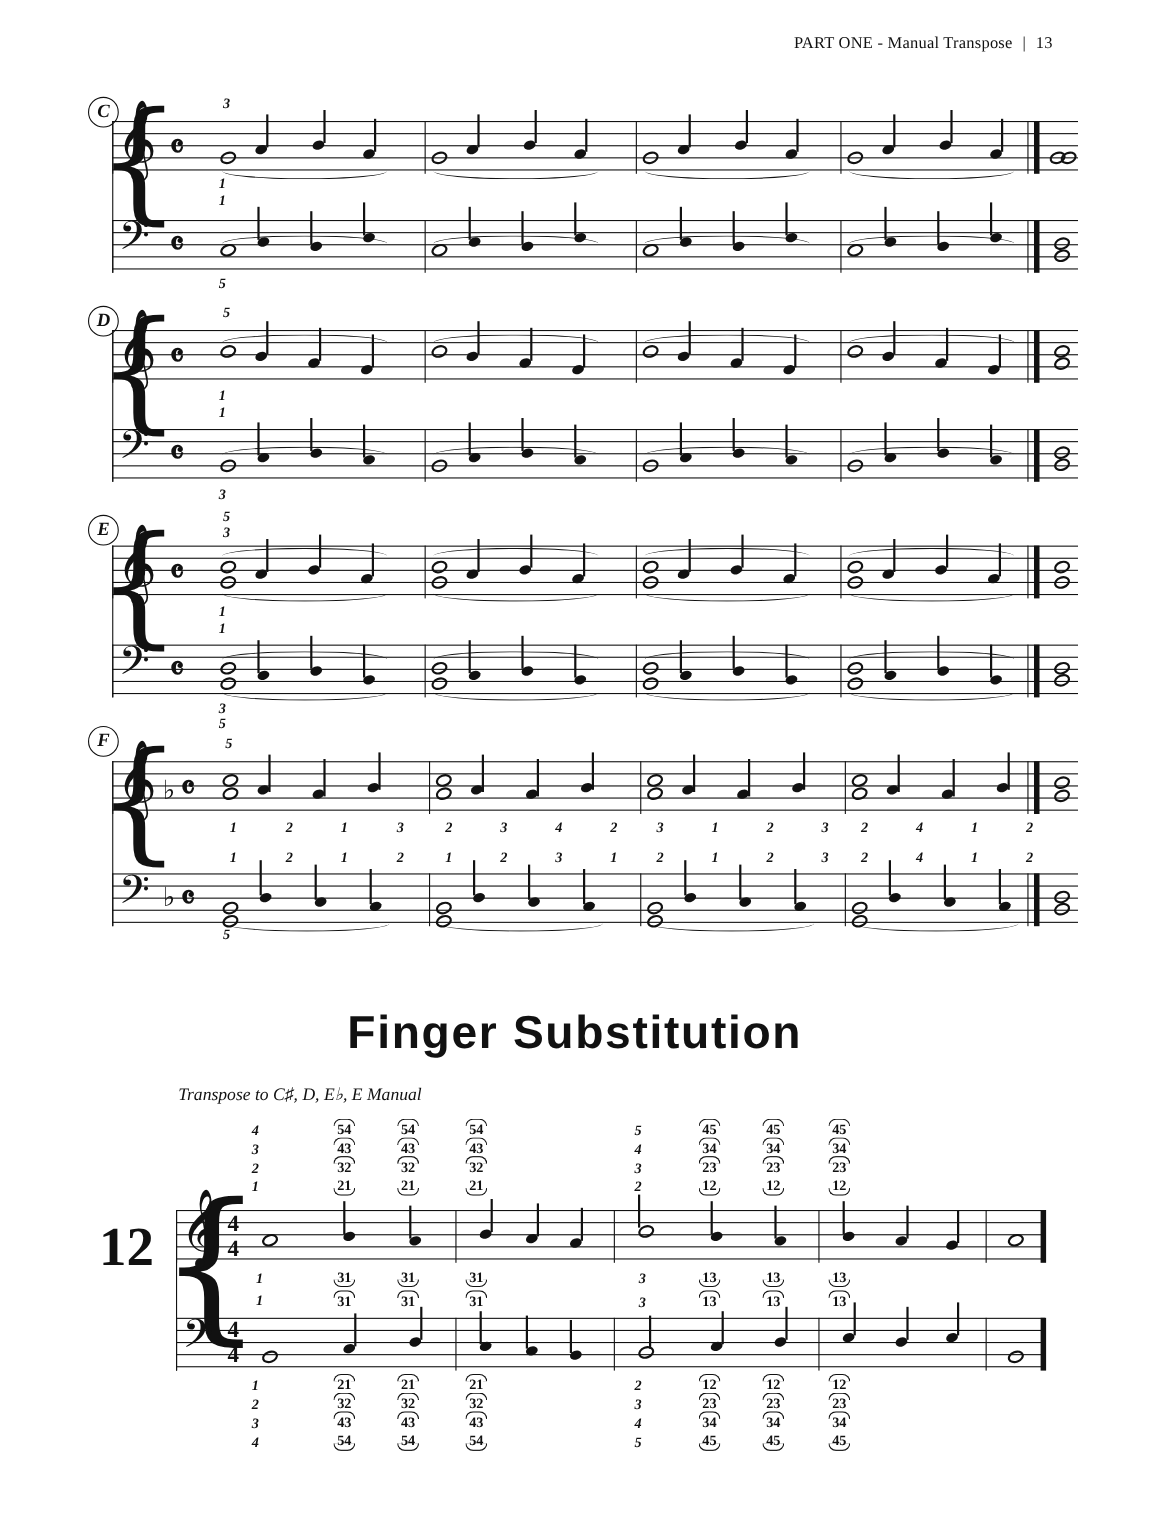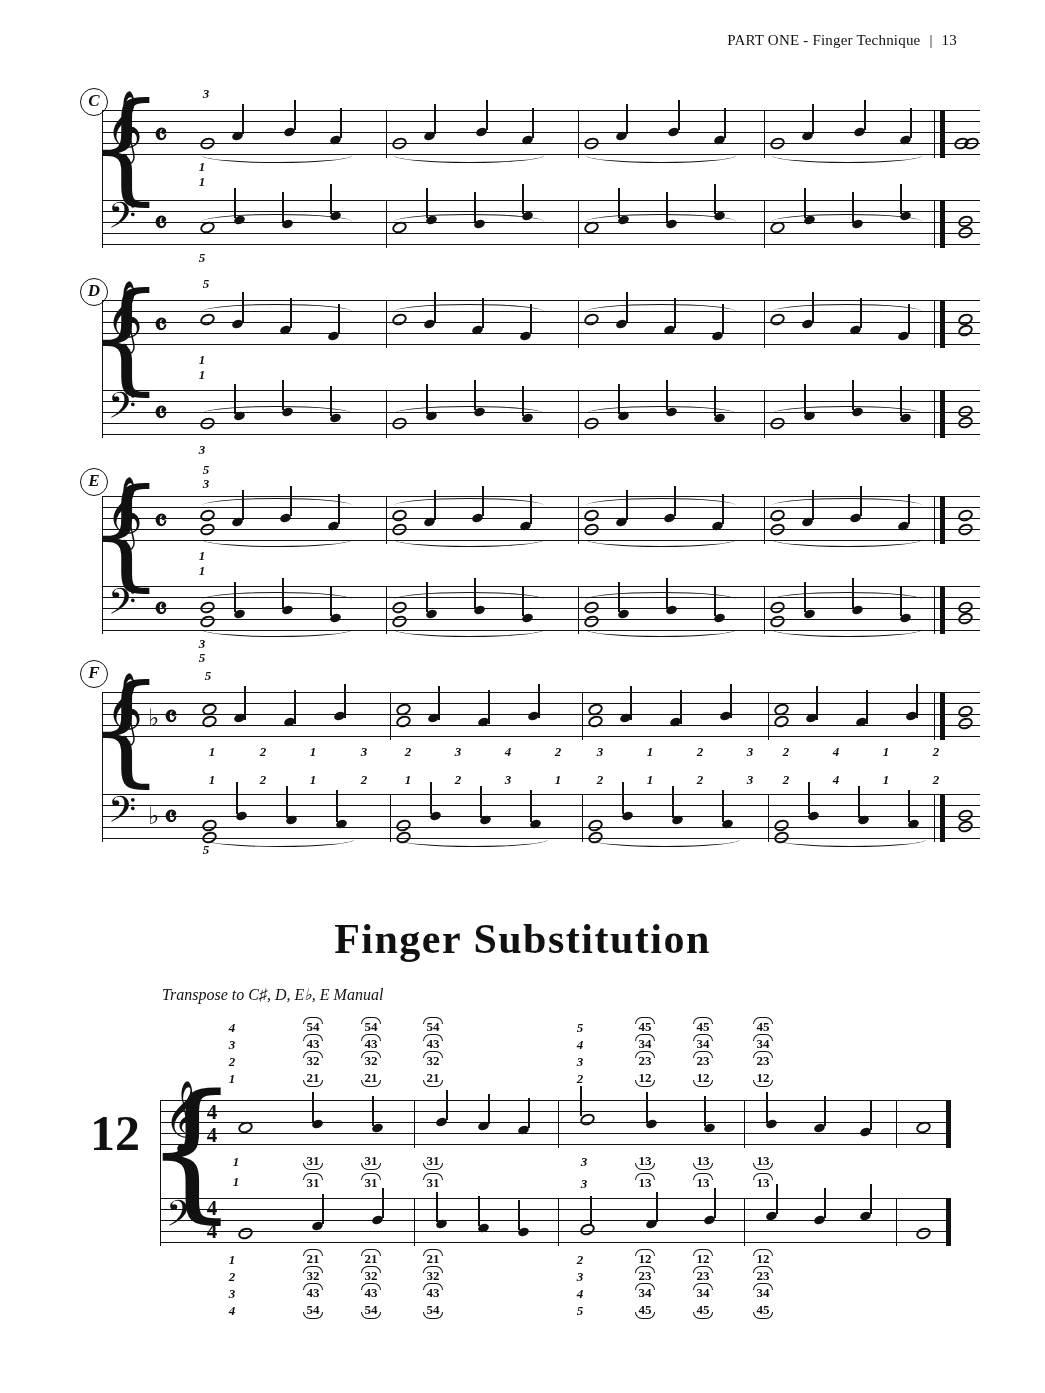--- a/index.html
+++ b/index.html
@@ -190,21 +190,21 @@
     border-top: 0;
     border-radius: 0 0 7px 7px;
   }
 
   
   .section-title {
     position: absolute;
     left: 0;
     right: 0;
     text-align: center;
-    font-family: Liberation Serif, serif;
+    font-family: Liberation Sans, sans-serif;
     font-weight: bold;
     font-size: 42px;
     letter-spacing: 1.5px;
   }
   .transpose {
     position: absolute;
     font-family: "Liberation Serif", serif;
     font-style: italic;
     font-size: 16px;
   }
@@ -212,21 +212,21 @@
     position: absolute;
     font-family: "Liberation Serif", serif;
     font-weight: bold;
     font-size: 50px;
   }
 </style>
 </head>
 <body>
 
 <div class="page-header">
-  <span>PART ONE - Finger Technique</span>
+  <span>PART ONE - Manual Transpose</span>
   <span class="sep">|</span>
   <span>13</span>
 </div>
 
 <div class="exercise" id="ex-c" style="top:88px;height:180px;">
   <div class="ex-label">C</div>
 
   <div class="system" style="top:12px;">
     <div class="brace">{</div>
 

